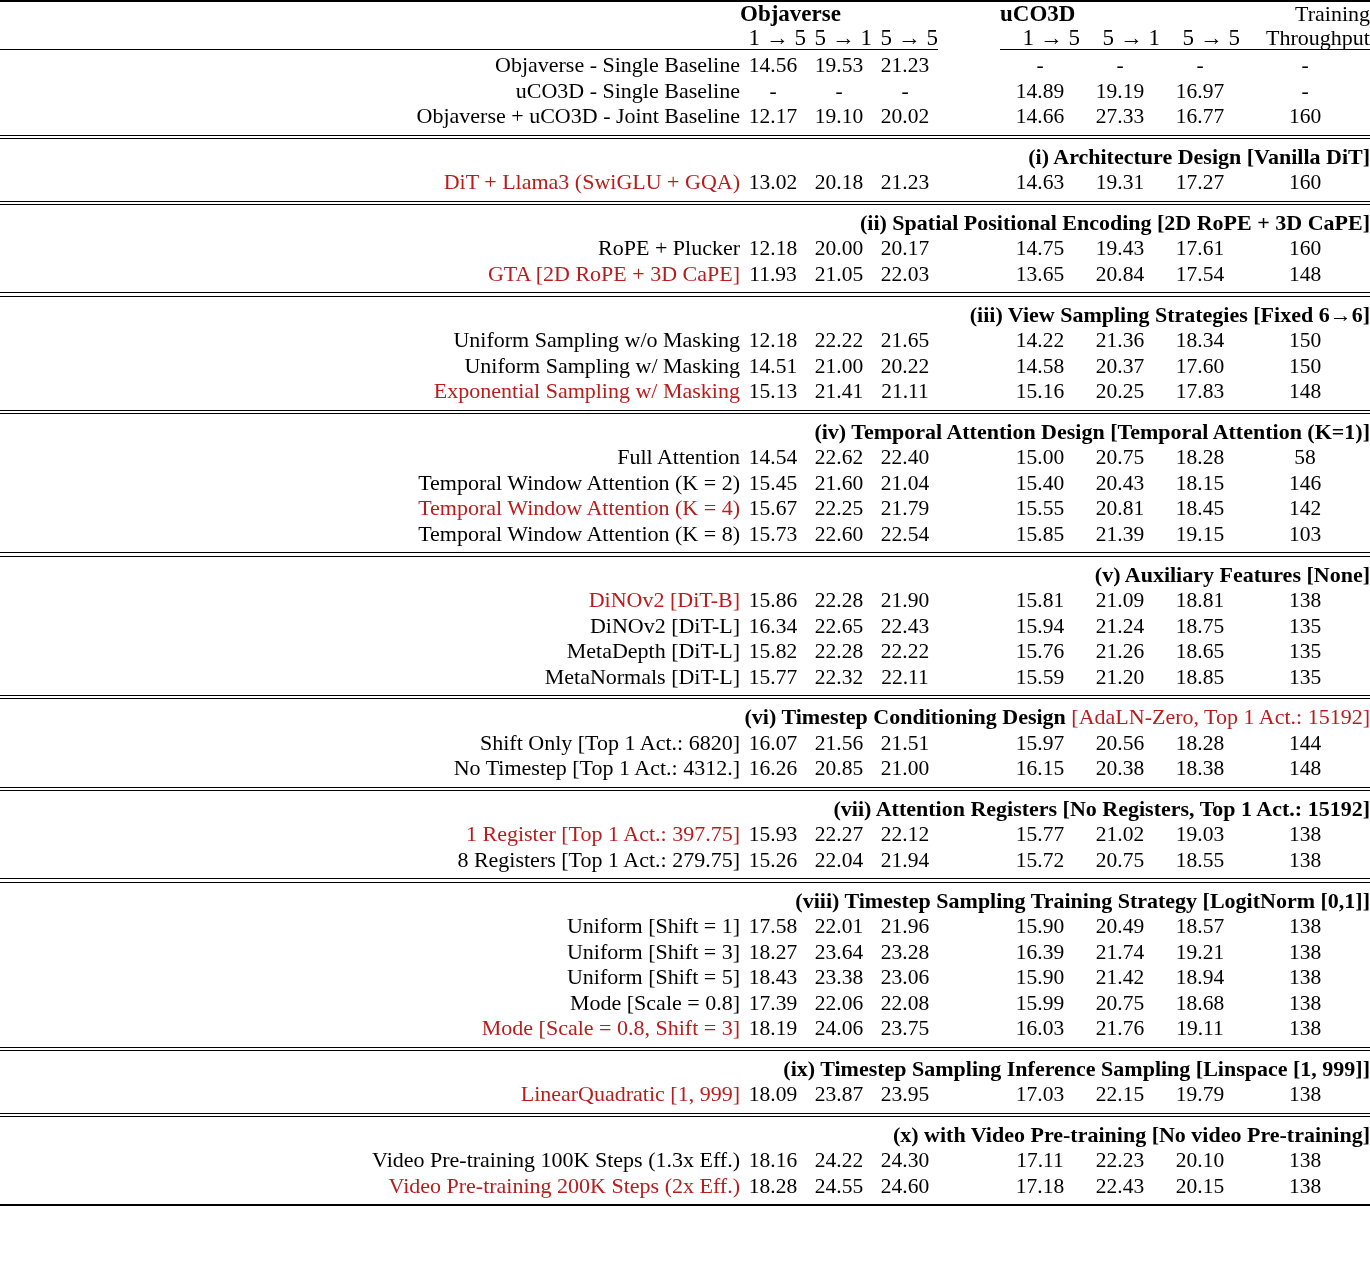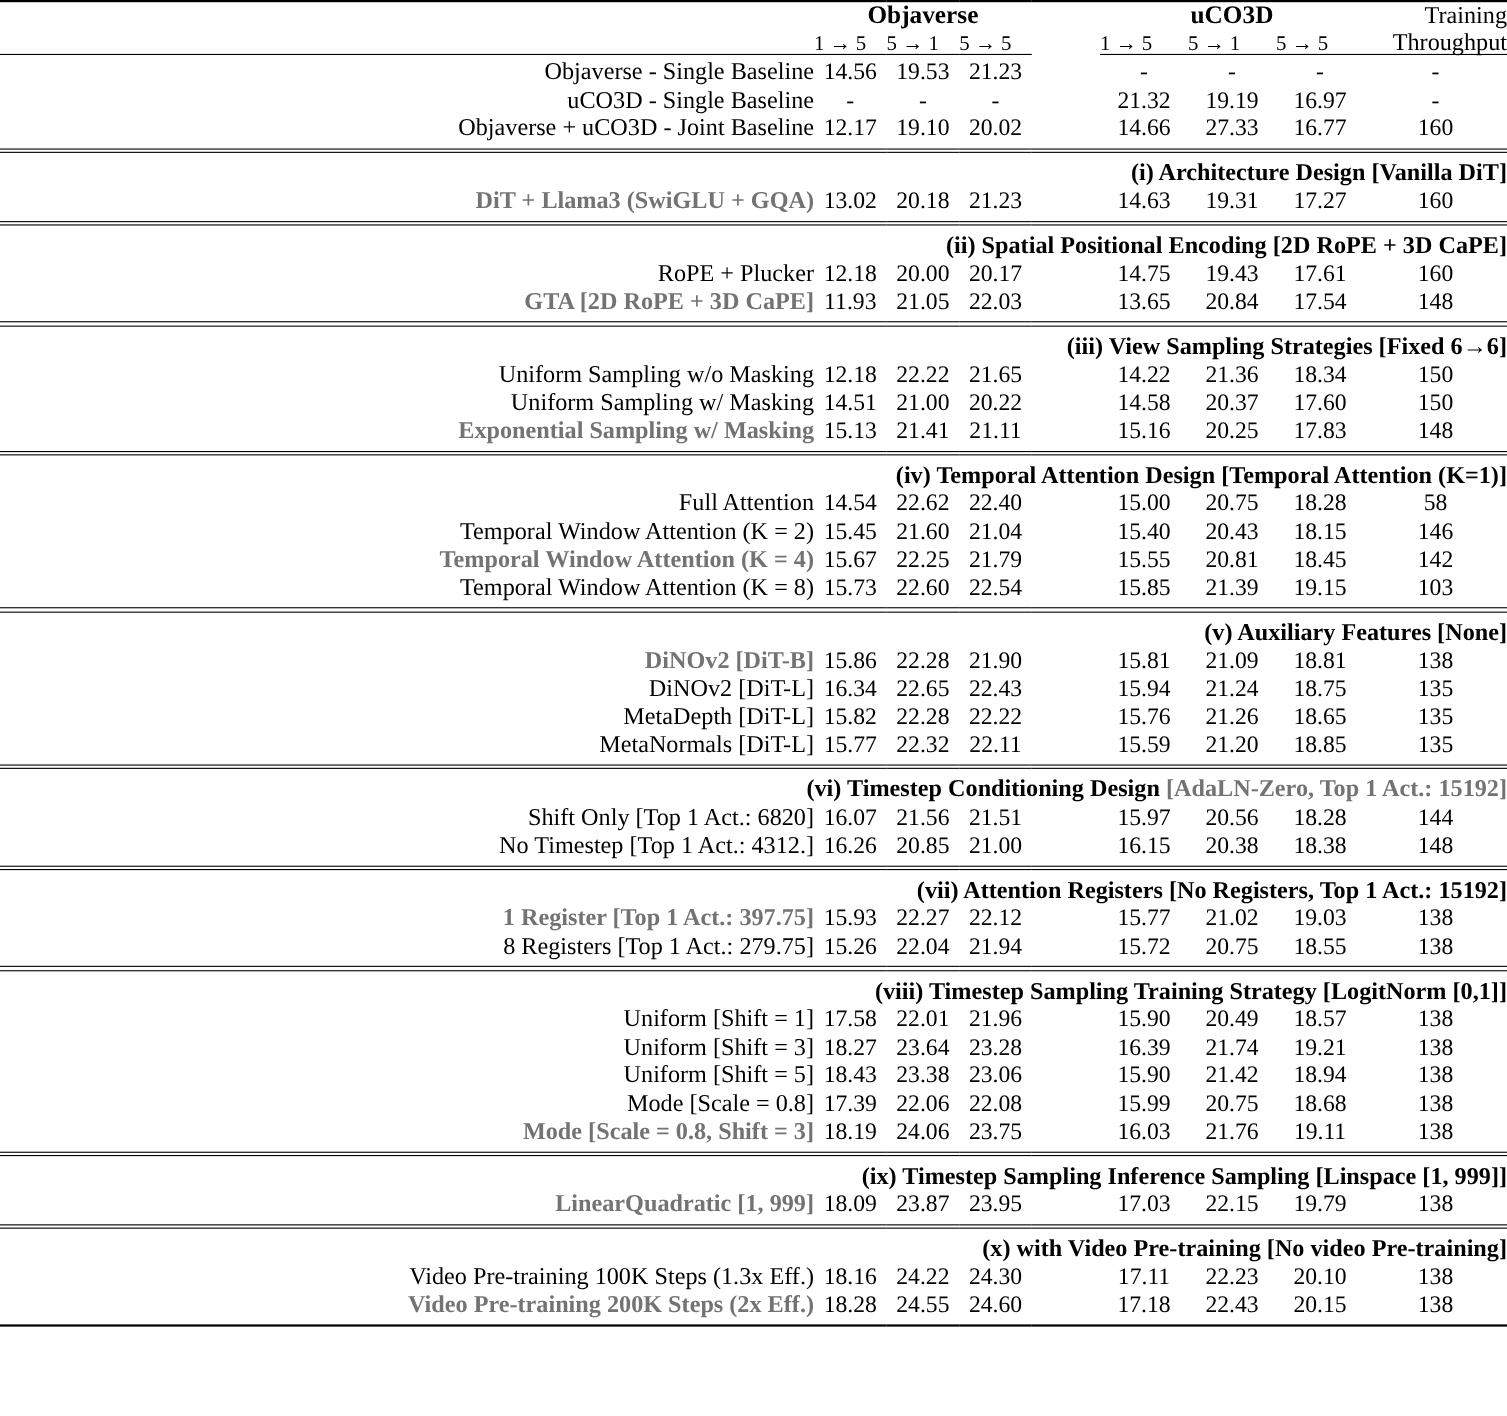--- a/index.html
+++ b/index.html
@@ -74,28 +74,27 @@
     border-bottom: 1.1px solid #000;
     height: 2.2px;
     font-size: 0;
     line-height: 0;
     padding: 0;
   }
   .spacer-sm td { height: 7px; font-size: 0; line-height: 0; }
   .spacer-xs td { height: 4px; font-size: 0; line-height: 0; }
 
   .grouphead {
-    text-align: center;
     font-weight: bold;
     font-size: 23px;
     padding-bottom: 1px;
   }
   .subhead {
-    text-align: left;
-    font-size: 19px;
+    text-align: right;
+    font-size: 23px;
     white-space: nowrap;
   }
   .thr-head {
     text-align: right;
     font-size: 22px;
     line-height: 1.05;
   }
   .uline-cell {
     border-bottom: 1.2px solid #000;
     height: 0;
@@ -107,22 +106,22 @@
     height: 0;
     font-size: 0;
     line-height: 0;
   }
 
   .section-title {
     font-weight: bold;
     font-size: 22px;
   }
   .red {
-    color: #737373;
-    font-weight: bold;
+    color: #b91c1c;
+    font-weight: normal;
   }
 </style>
 </head>
 <body>
 
 <div id="sheet">
   <table class="ablation">
     <colgroup>
       <col class="c-label">
       <col class="c-n1">
@@ -176,21 +175,21 @@
           <td class="num" colspan="1">-</td>
           <td class="num" colspan="1">-</td>
           <td class="num" colspan="1">-</td>
         </tr>
         <tr class="datarow">
           <td class="lbl" colspan="1"><span>uCO3D - Single Baseline</span></td>
           <td class="num" colspan="1">-</td>
           <td class="num" colspan="1">-</td>
           <td class="num" colspan="1">-</td>
           <td colspan="1"></td>
-          <td class="num" colspan="1">21.32</td>
+          <td class="num" colspan="1">14.89</td>
           <td class="num" colspan="1">19.19</td>
           <td class="num" colspan="1">16.97</td>
           <td class="num" colspan="1">-</td>
         </tr>
         <tr class="datarow">
           <td class="lbl" colspan="1"><span>Objaverse + uCO3D - Joint Baseline</span></td>
           <td class="num" colspan="1">12.17</td>
           <td class="num" colspan="1">19.10</td>
           <td class="num" colspan="1">20.02</td>
           <td colspan="1"></td>

